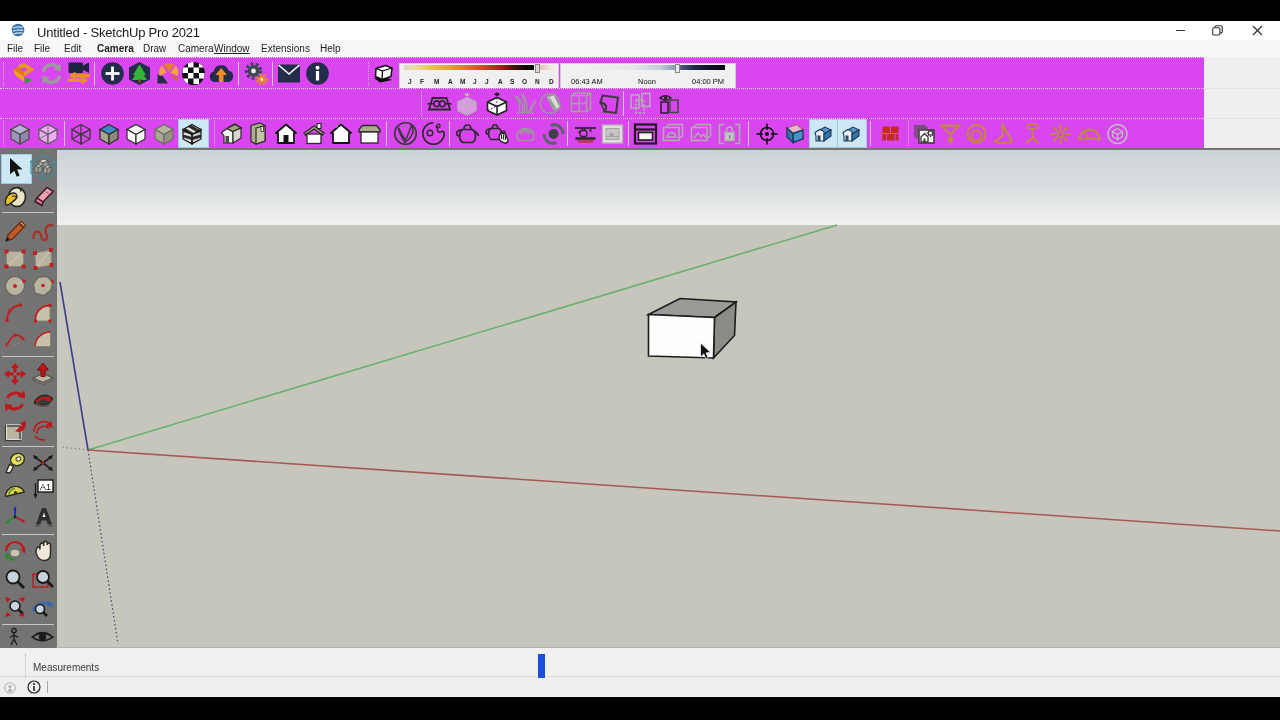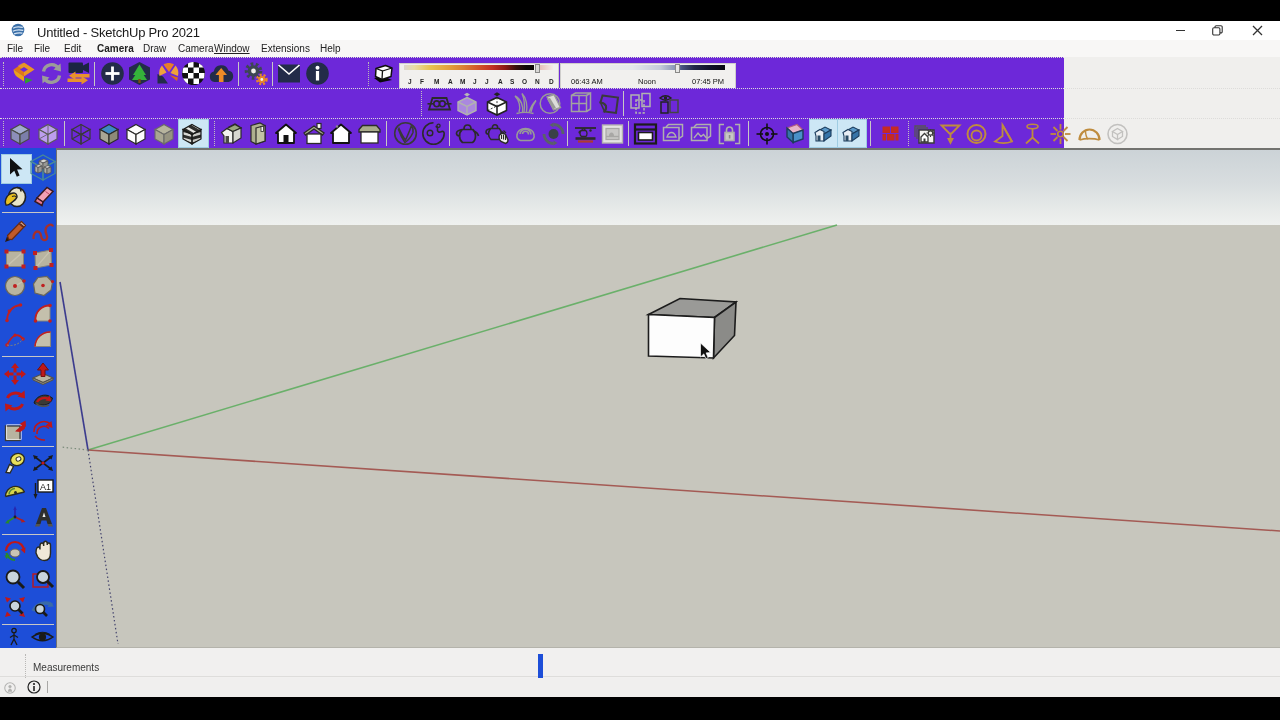--- a/index.html
+++ b/index.html
@@ -2,29 +2,29 @@
 <html><head><meta charset="utf-8">
 <style>
 html,body{margin:0;padding:0;}
 body{width:1280px;height:720px;background:#000;font-family:"Liberation Sans",sans-serif;overflow:hidden;position:relative;}
 #app{position:absolute;left:0;top:21px;width:1280px;height:676px;background:#f0efed;}
 #titlebar{position:absolute;left:0;top:0;width:1280px;height:19px;background:#fff;}
 #title{position:absolute;left:37px;top:4px;font-size:13px;letter-spacing:-0.2px;color:#1a1a1a;}
 #docicon{position:absolute;left:11px;top:2px;width:14px;height:14px;}
 #menubar{position:absolute;left:0;top:19px;width:1280px;height:17px;background:#f8f7f6;}
 .menu{position:absolute;top:3px;font-size:10px;color:#222;}
-.tb{position:absolute;left:0;width:1064px;background:#6d28d9;}
+.tb{position:absolute;left:0;width:1204px;background:#d946ef;}
 #tb1{top:36px;height:31px;border-top:1px dotted #dddcda;}
 #tb2{top:67px;height:30px;}
 #tb3{top:97px;height:30px;}
 #main{position:absolute;left:0;top:127px;width:1280px;height:500px;}
-#palette{position:absolute;left:0;top:0;width:56px;height:500px;background:#1d4ed8;border-right:1px solid #c9c8c6;}
+#palette{position:absolute;left:0;top:0;width:56px;height:500px;background:#737373;border-right:1px solid #c9c8c6;}
 #canvas{position:absolute;left:56px;top:0;width:1223px;height:497px;border-top:2px solid #72726f;border-left:1px solid #72726f;border-bottom:1px solid #b4b3ab;}
 #measure{position:absolute;left:0;top:627px;width:1280px;height:30px;background:#f1f0ef;}
-#measurebox{position:absolute;left:25px;top:6px;width:512px;height:26px;border-left:1px dotted #b9b8b6;border-right:5px solid #1d4ed8;}
+#measurebox{position:absolute;left:25px;top:6px;width:512px;height:26px;border-left:1px dotted #b9b8b6;border-right:7px solid #1d4ed8;}
 #mlabel{position:absolute;left:7px;top:8px;font-size:10px;color:#3a3a3a;}
 #status{position:absolute;left:0;top:657px;width:1280px;height:19px;background:#f0efee;}
 #stext{position:absolute;left:56px;top:3px;font-size:10.5px;color:#2b2b2b;}
 .i{position:absolute;}
 .sep{position:absolute;width:1px;background:#c8c7c5;}
 .hl{position:absolute;background:#cde7f5;border:1px solid #9fcce2;}
 .mo{position:absolute;top:14px;font-size:6.5px;font-weight:bold;color:#222;}
 .tl{position:absolute;top:13px;font-size:7.5px;color:#111;}
 </style></head>
 <body>
@@ -156,21 +156,21 @@
         <span class="mo" style="left:110px;">S</span>
         <span class="mo" style="left:122px;">O</span>
         <span class="mo" style="left:135px;">N</span>
         <span class="mo" style="left:149px;">D</span>
     </div>
     <div style="position:absolute;left:560px;top:5px;width:174px;height:24px;background:#f1f0ee;border:1px solid #cfcecc;">
       <div style="position:absolute;left:10px;top:1px;width:154px;height:5px;background:linear-gradient(to right,#f1f1ef,#e4e7eb 40%,#c4cbda 58%,#8e9ab8 67%,#4a5480 72%,#222848 80%,#10122a 90%,#080810 100%);"></div>
       <div style="position:absolute;left:114px;top:0px;width:3px;height:7px;background:#e8e8e6;border:1px solid #8a8988;"></div>
       <span class="tl" style="left:10px;">06:43 AM</span>
         <span class="tl" style="left:77px;">Noon</span>
-        <span class="tl" style="left:131px;">07:45 PM</span>
+        <span class="tl" style="left:131px;">04:00 PM</span>
     </div>
   </div>
   <div id="tb2" class="tb">
       <div style="position:absolute;left:0;top:0;width:1280px;border-top:1px dotted #dddcda;"></div>
       <div style="position:absolute;left:421px;top:3px;height:25px;border-left:1px dotted #c2c1bf;"></div>
     <svg class="i" style="left:427px;top:4px;" width="25" height="24" viewBox="0 0 25 24">
         <path d="M5.5 6 L19.5 6 23 17.5 2 17.5z" fill="none" stroke="#2b2b2b" stroke-width="1.8"></path>
         <circle cx="9.7" cy="11.8" r="2.9" fill="none" stroke="#2b2b2b" stroke-width="1.6"></circle>
         <circle cx="15.3" cy="11.8" r="2.9" fill="none" stroke="#2b2b2b" stroke-width="1.6"></circle>
         <line x1="0.5" y1="11.8" x2="6.8" y2="11.8" stroke="#2b2b2b" stroke-width="1.6"></line>

